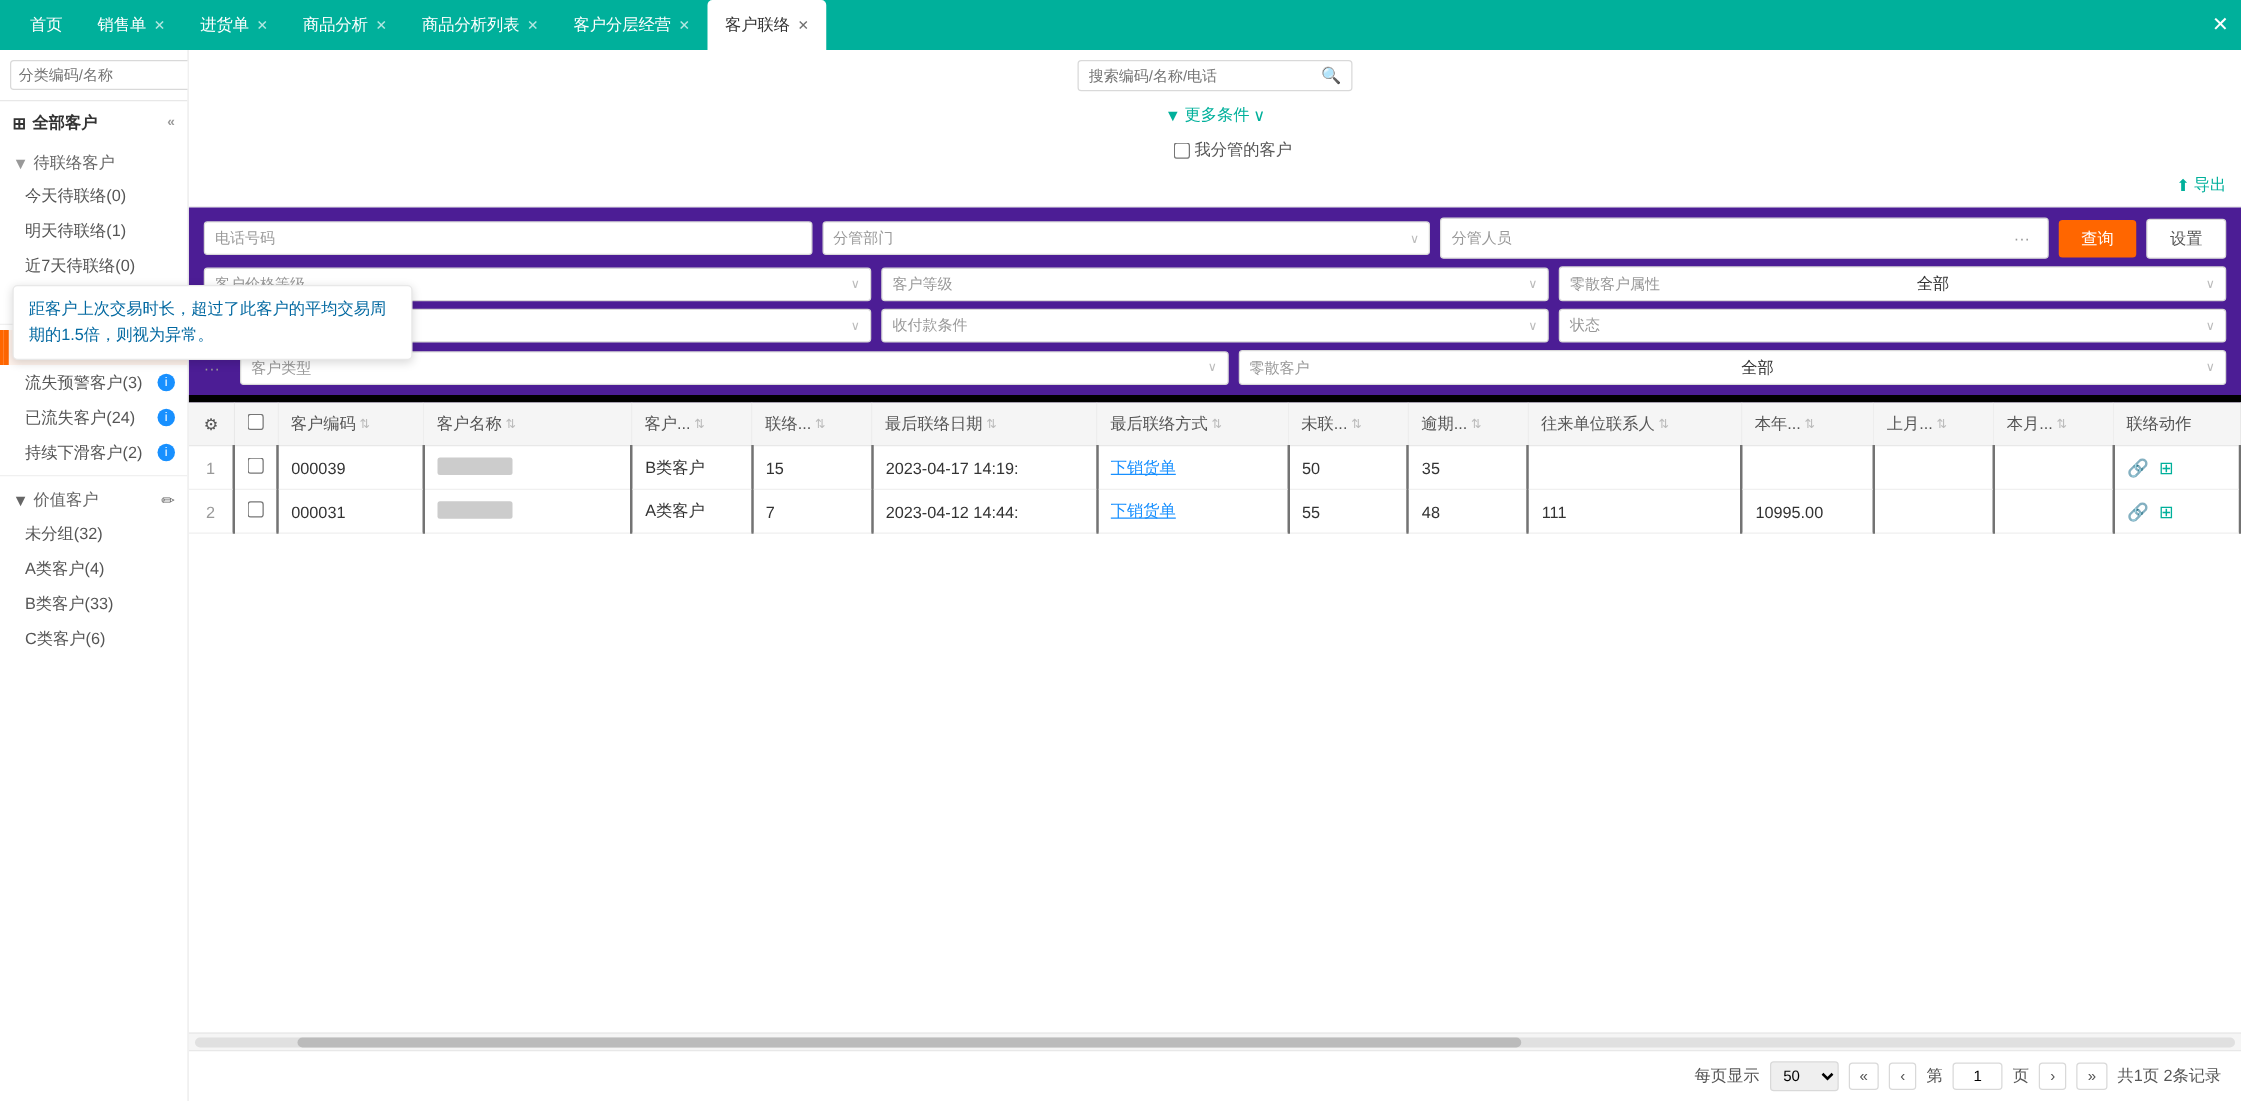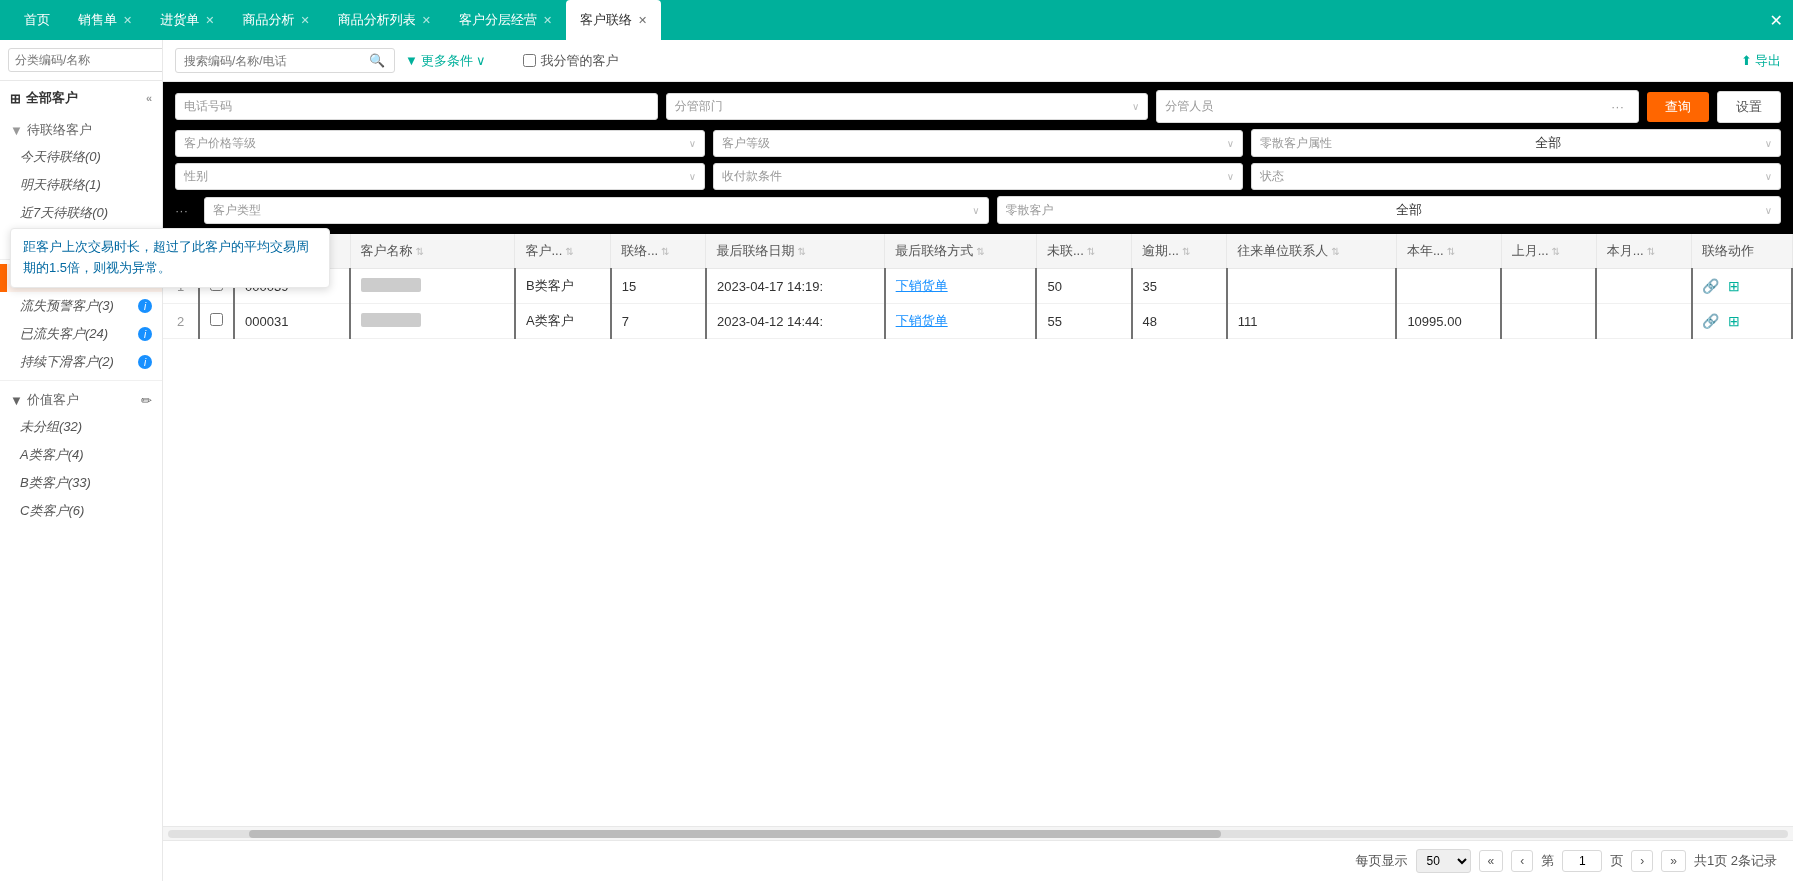--- a/index.html
+++ b/index.html
@@ -16,21 +16,21 @@
     }
     .top-nav-item.active { background: #fff; color: #333; border-radius: 4px 4px 0 0; }
     .top-nav-item .close-x { margin-left: 6px; font-size: 11px; opacity: 0.7; }
     .nav-close-all { position: absolute; right: 10px; color: #fff; cursor: pointer; font-size: 16px; }
 
     
     .main-layout { display: flex; height: calc(881px - 40px); }
 
     
     .sidebar {
-      width: 163px; background: #fff; border-right: 1px solid #e8e8e8;
+      width: 151px; background: #fff; border-right: 1px solid #e8e8e8;
       display: flex; flex-direction: column; overflow: hidden; flex-shrink: 0;
     }
     .sidebar-search {
       padding: 8px; border-bottom: 1px solid #e8e8e8; display: flex; align-items: center;
     }
     .sidebar-search input {
       flex: 1; border: 1px solid #d9d9d9; border-radius: 3px; padding: 4px 6px;
       font-size: 12px; outline: none;
     }
     .sidebar-search .search-icon { margin-left: 5px; color: #999; cursor: pointer; }
@@ -41,53 +41,53 @@
     }
     .sidebar-section-title .left { display: flex; align-items: center; gap: 5px; }
     .sidebar-section-title .collapse-btn { color: #999; font-size: 11px; }
     .sidebar-group-title {
       display: flex; align-items: center; padding: 6px 10px 4px 10px; color: #666;
       font-size: 12px; cursor: pointer;
     }
     .sidebar-group-title .arrow { margin-right: 4px; color: #999; }
     .sidebar-item {
       padding: 5px 10px 5px 20px; color: #555; cursor: pointer; font-size: 12px;
-      display: flex; align-items: center; justify-content: space-between; font-style: italic;
+      display: flex; align-items: center; justify-content: space-between;
     }
     .sidebar-item.active { background: #fff3ec; color: #ff6600; font-weight: bold; border-left: 3px solid #ff6600; }
     .sidebar-item-label { flex: 1; }
     .sidebar-divider { border: none; border-top: 1px solid #f0f0f0; margin: 4px 0; }
 
     
     .sidebar-value-title {
       display: flex; align-items: center; padding: 6px 10px 4px 10px; color: #666;
       font-size: 12px; cursor: pointer; justify-content: space-between;
     }
     .sidebar-value-title .left { display: flex; align-items: center; gap: 4px; }
 
     
     .content-area {
       flex: 1; display: flex; flex-direction: column; overflow: hidden; background: #f5f5f5;
     }
 
     
     .filter-bar {
       background: #fff; padding: 8px 12px; border-bottom: 1px solid #e8e8e8;
-      display: flex; align-items: center; gap: 10px; flex-wrap: wrap;
+      display: flex; align-items: center; gap: 10px; flex-wrap: wrap; flex-direction: column;
     }
     .filter-more { color: #00b09b; cursor: pointer; display: flex; align-items: center; gap: 3px; }
     .filter-my-customers { display: flex; align-items: center; gap: 4px; cursor: pointer; color: #555; margin-left: 28px; }
     .filter-my-customers input[type=checkbox] { cursor: pointer; }
     .export-btn {
       margin-left: auto; color: #00b09b; cursor: pointer; display: flex; align-items: center; gap: 3px;
     }
 
     
     .advanced-filter {
-      background: #000000; padding: 8px 12px; border-bottom: 2px solid #000000;
+      background: #4c1d95; padding: 8px 12px; border-bottom: 6px solid #000000;
     }
     .filter-row {
       display: flex; align-items: center; gap: 8px; margin-bottom: 6px;
     }
     .filter-row:last-child { margin-bottom: 0; }
     .filter-field {
       display: flex; align-items: center; flex: 1; min-width: 0;
       border: 1px solid #d9d9d9; border-radius: 3px; padding: 4px 8px;
       background: #fff; cursor: pointer; justify-content: space-between; position: relative;
     }

